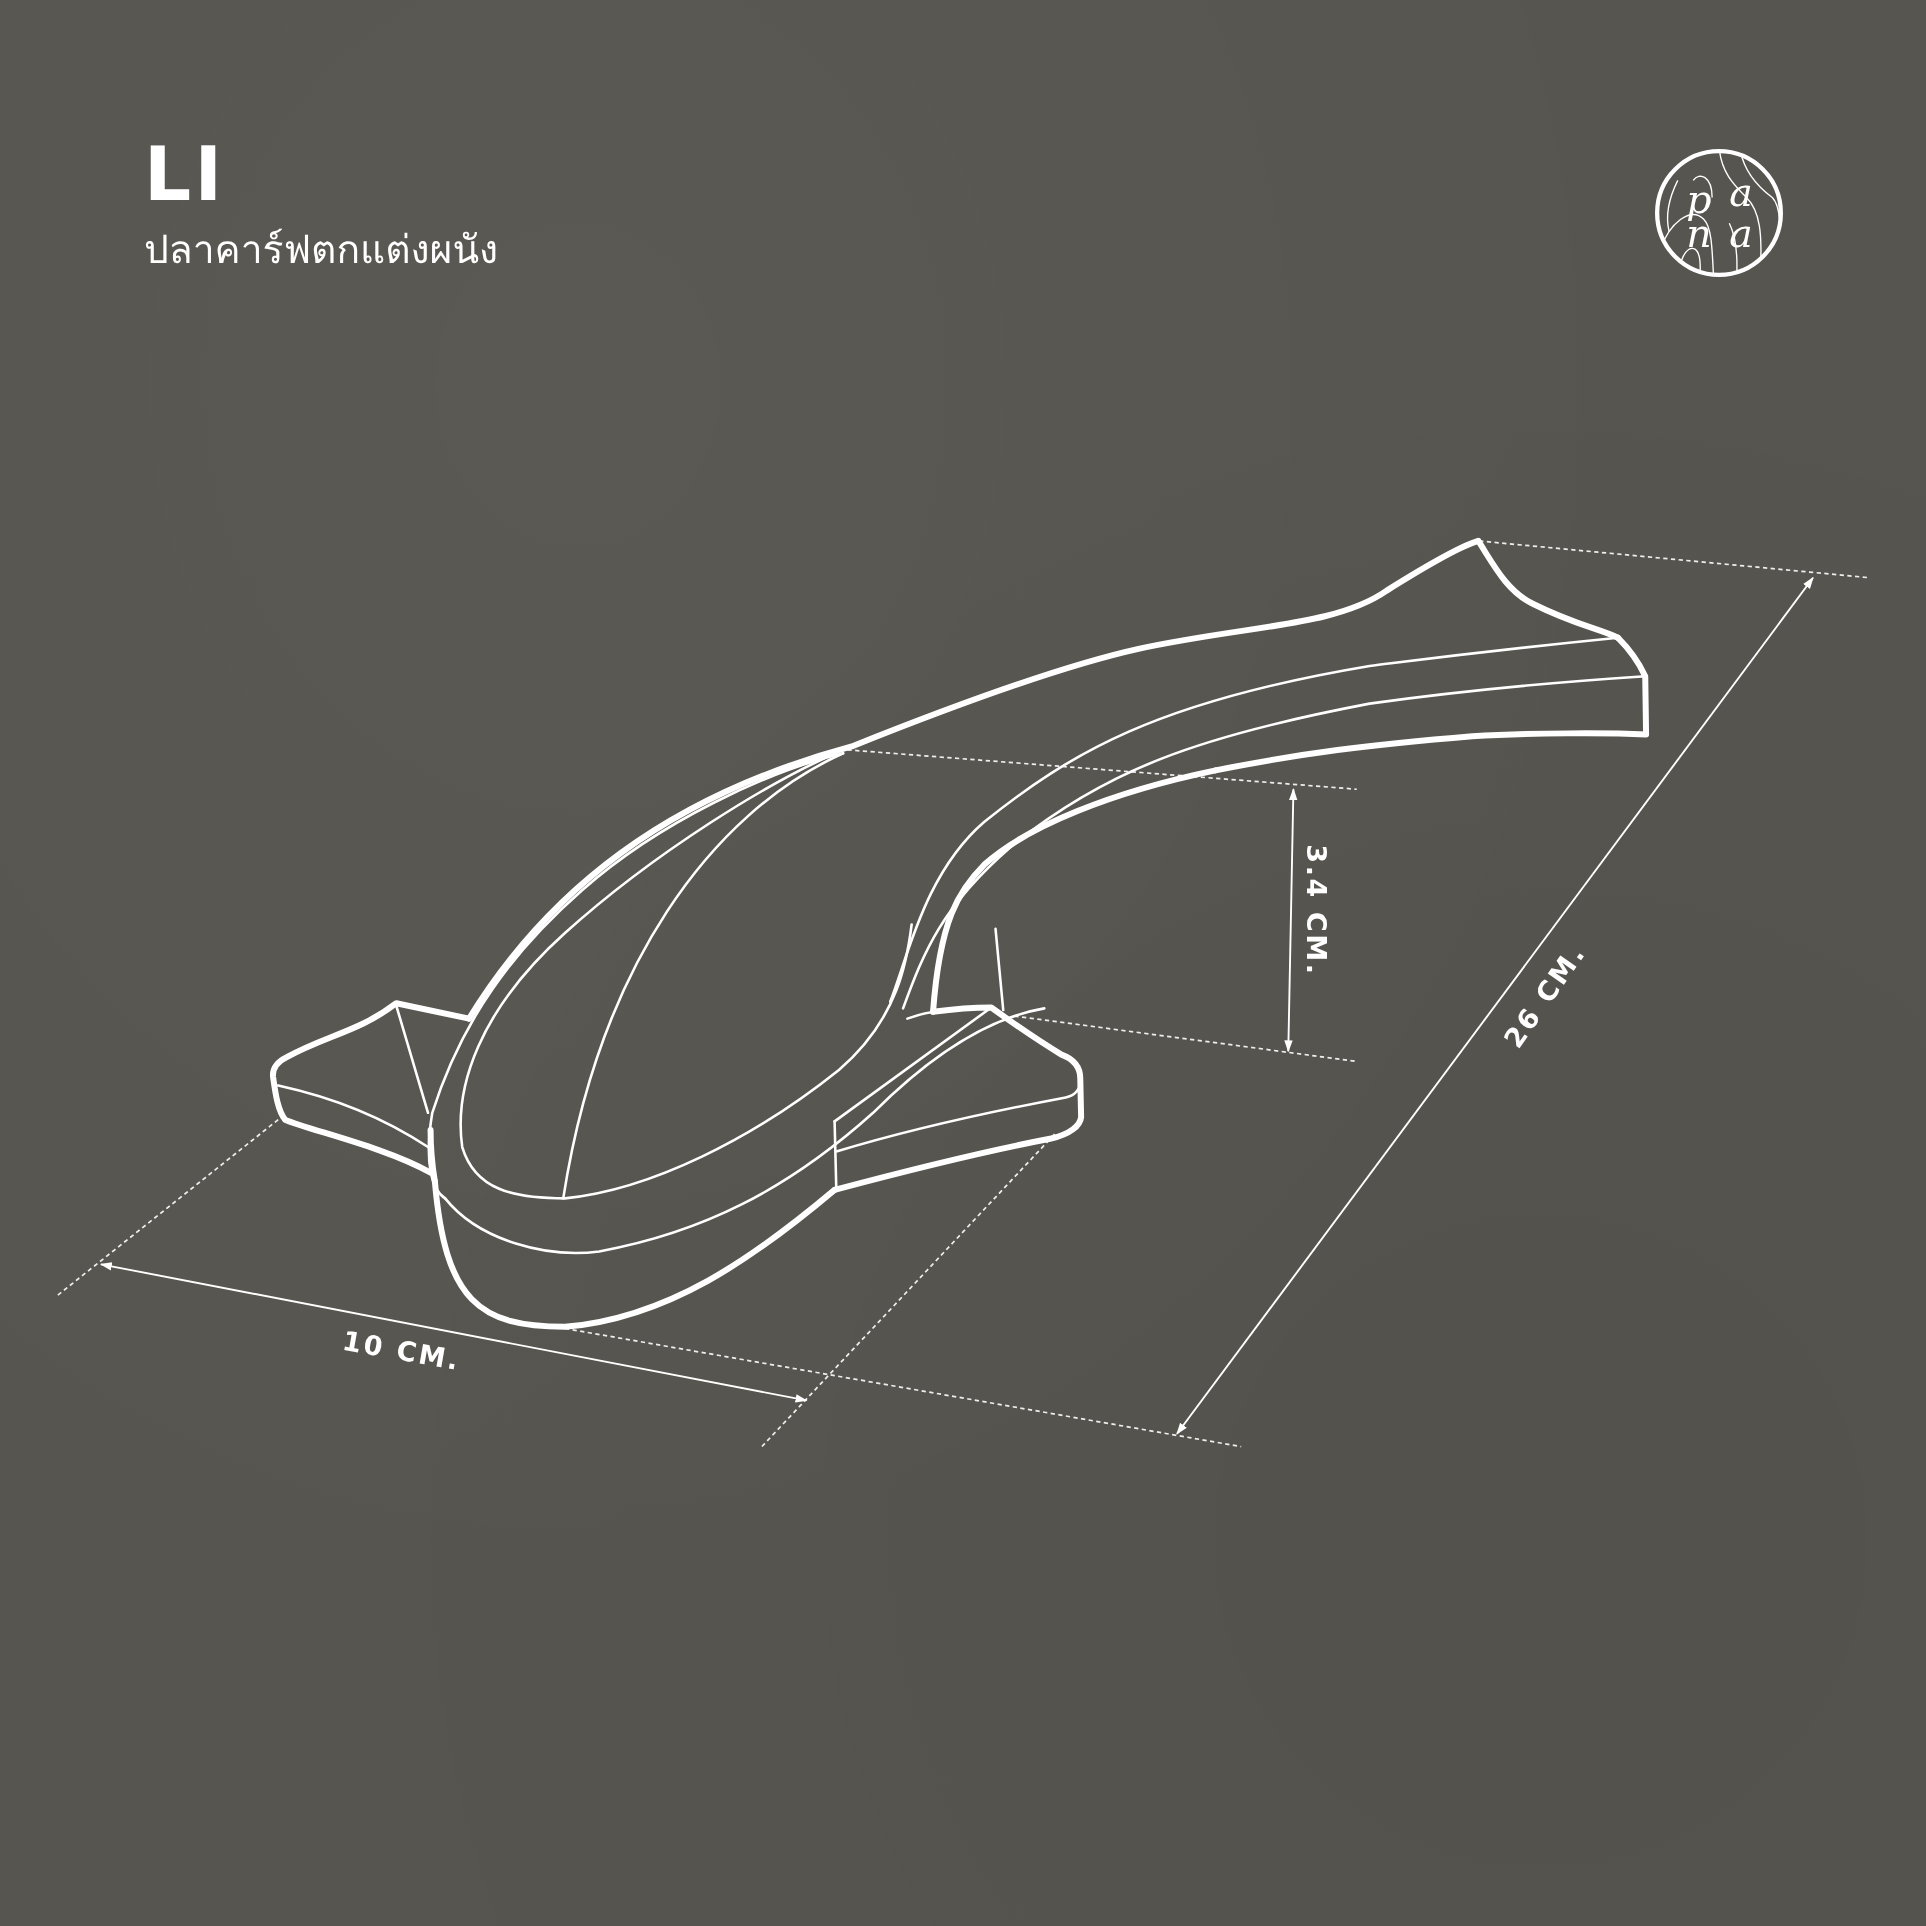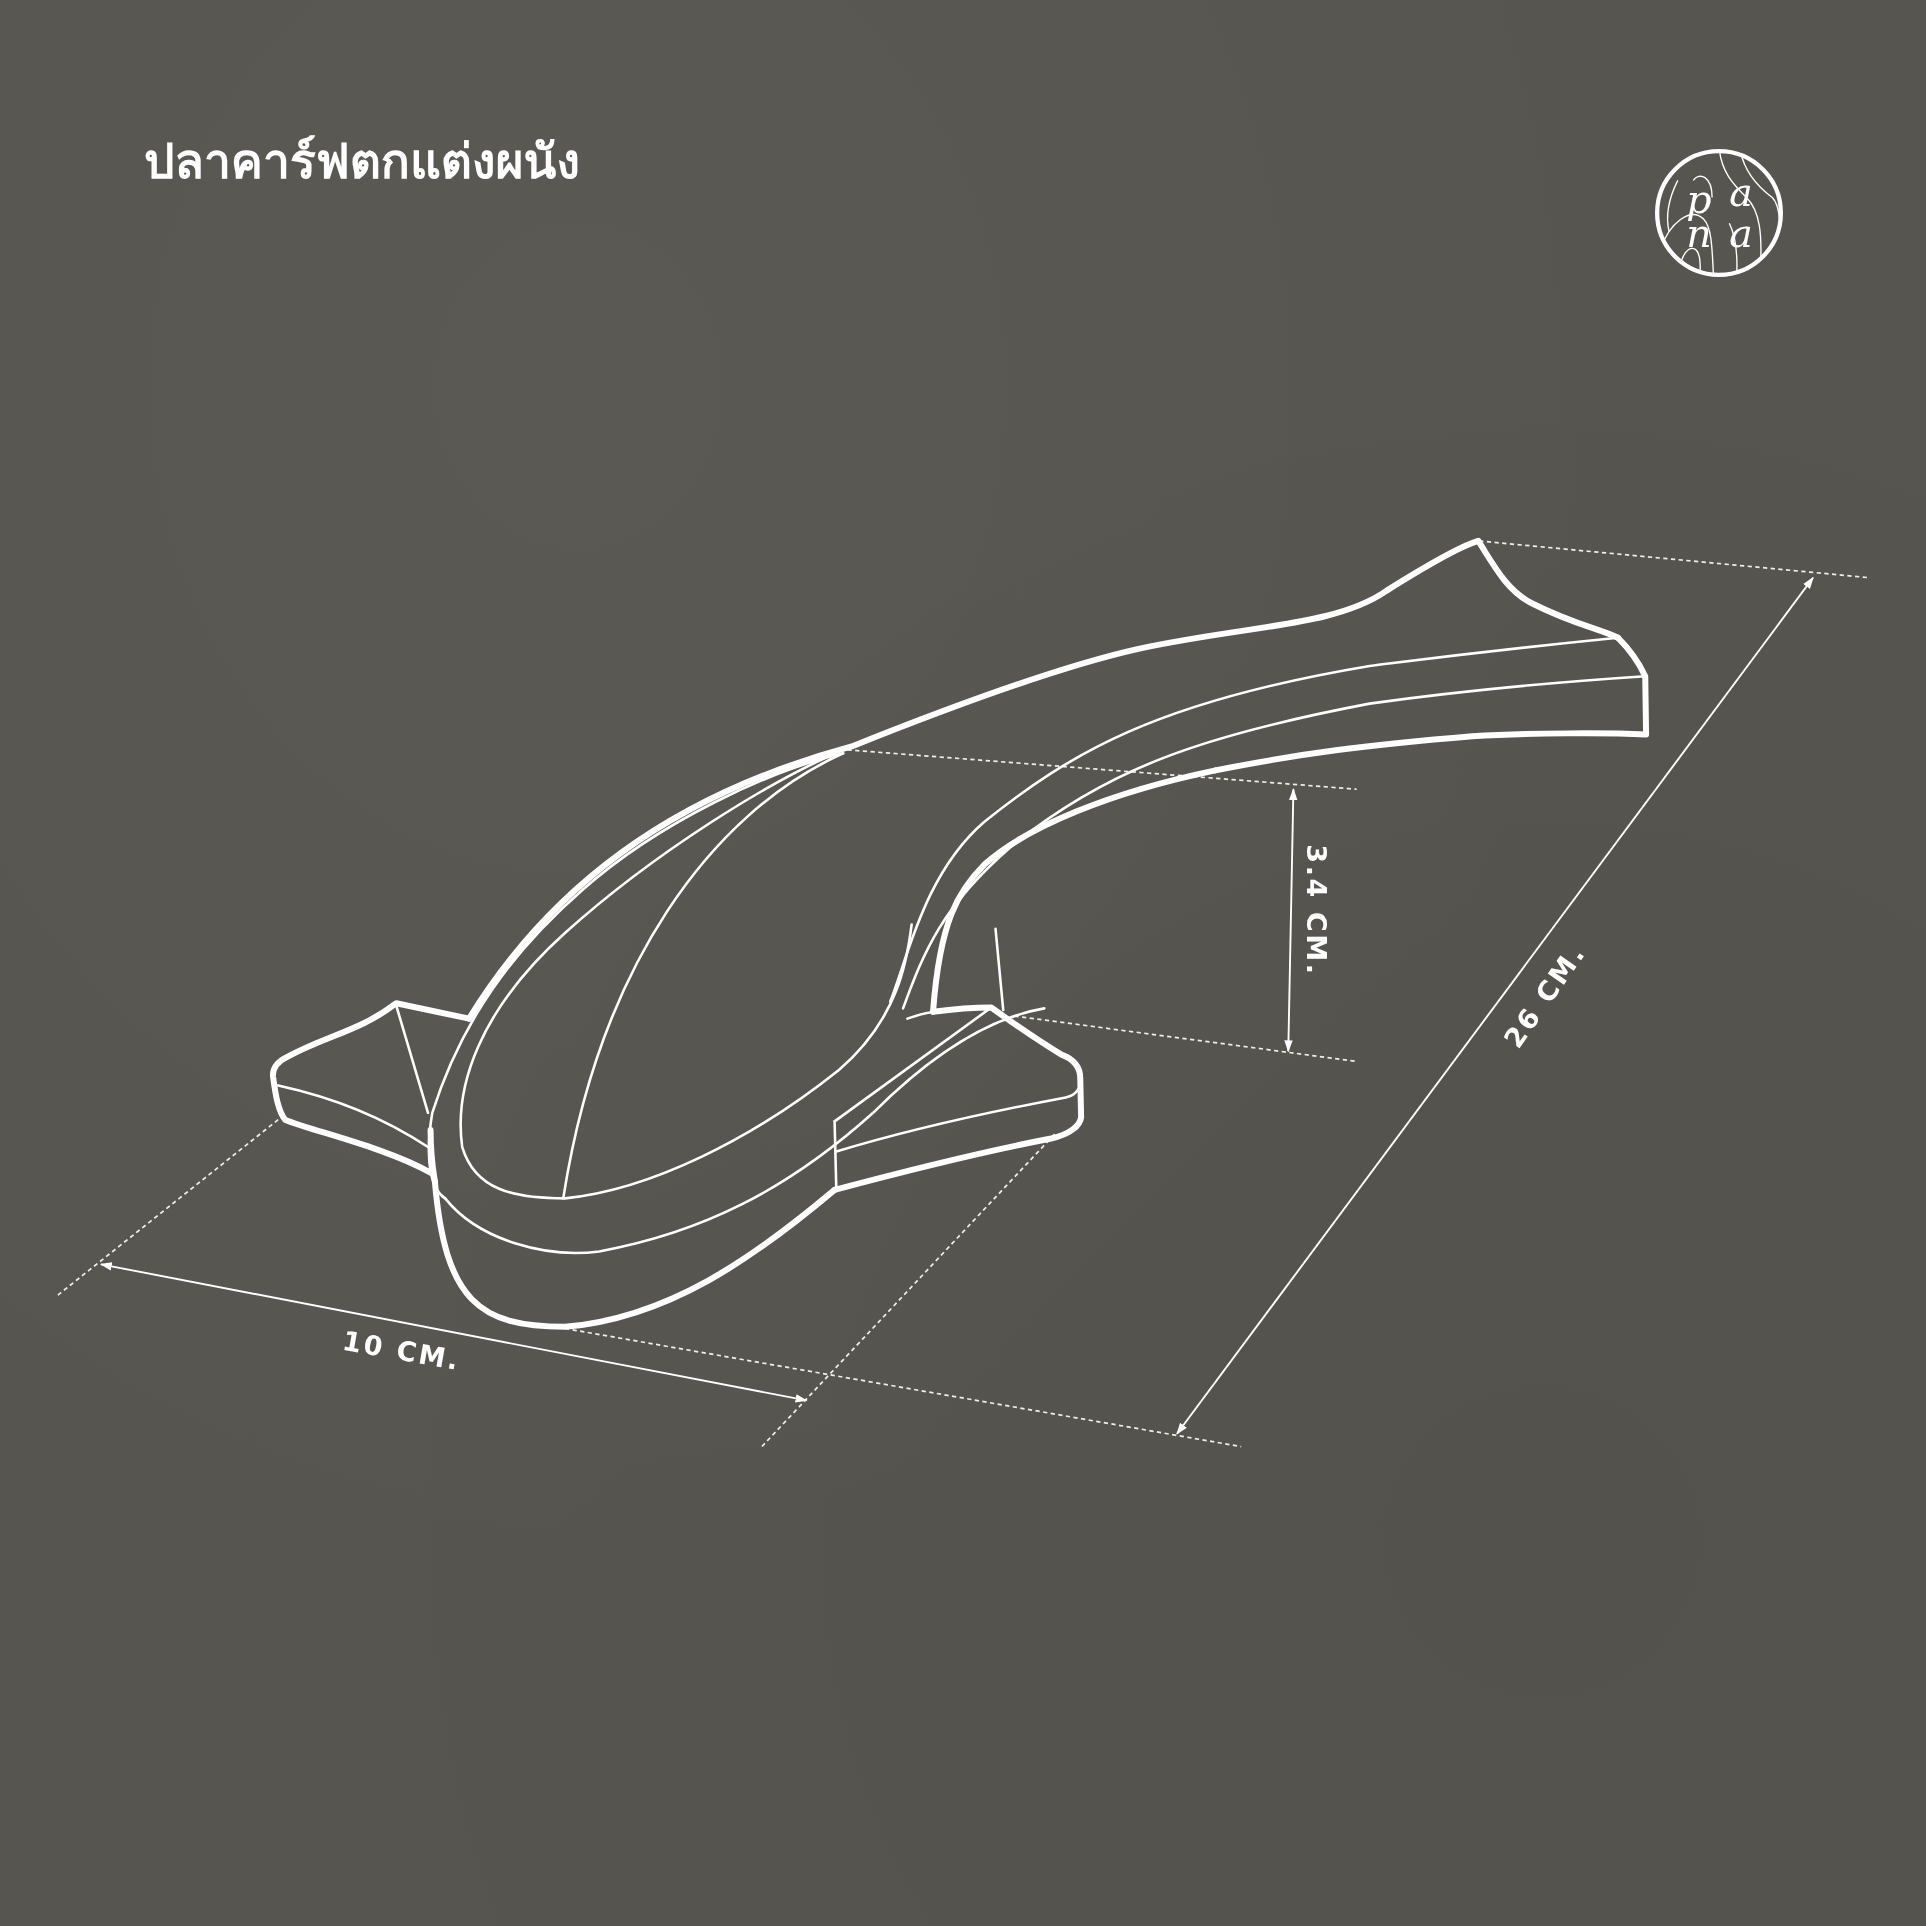--- a/index.html
+++ b/index.html
@@ -31,23 +31,24 @@
     .product-code {
       font-family: "DejaVu Sans", "Liberation Sans", sans-serif;
       font-weight: bold;
       font-size: 74px;
       line-height: 1;
       letter-spacing: 3.4px;
       margin: 0;
     }
     .product-name {
       font-family: "DejaVu Sans", "Liberation Sans", sans-serif;
-      font-weight: bold;
-      font-size: 48px;
+      font-weight: normal;
+      font-size: 39px;
       line-height: 1;
+      margin-top: 19px;
       letter-spacing: 0px;
     }
     .logo {
       position: absolute;
       left: 1652px;
       top: 146px;
       width: 134px;
       height: 134px;
     }
     .drawing {
@@ -82,20 +83,21 @@
       top: 980px;
       transform: rotate(-55deg);
     }
   </style>
 </head>
 <body>
 
 <div class="paper"></div>
 
 <div class="title-block">
+  <div class="product-code">LI</div>
   <div class="product-name">ปลาคาร์ฟตกแต่งผนัง</div>
 </div>
 
 <svg class="logo" viewBox="0 0 156 156" xmlns="http://www.w3.org/2000/svg">
   <defs>
     <clipPath id="logoClip">
         <circle cx="78" cy="78" r="72"></circle>
       </clipPath>
   </defs>
   <g clip-path="url(#logoClip)" fill="none" stroke="#ffffff" stroke-width="1.6">

